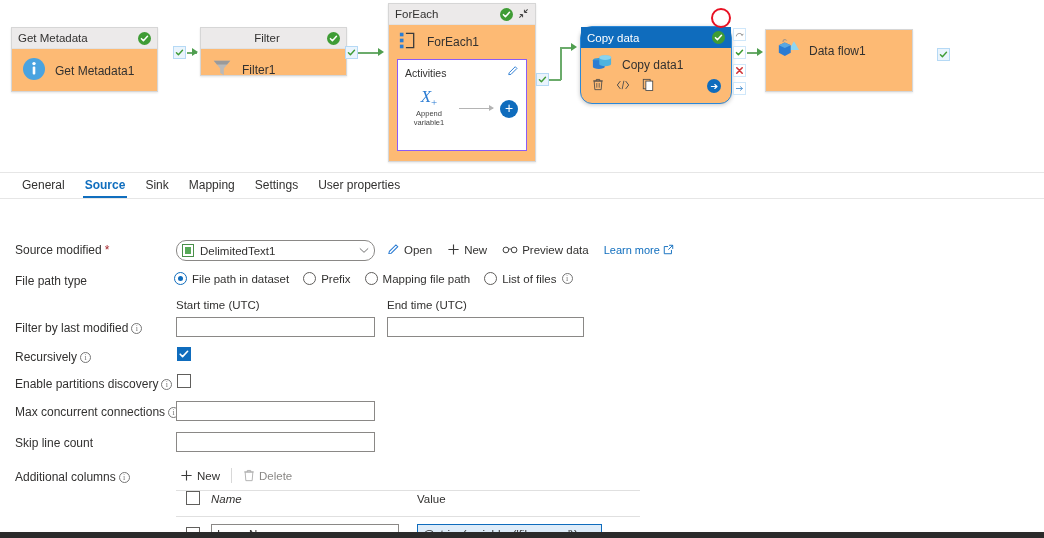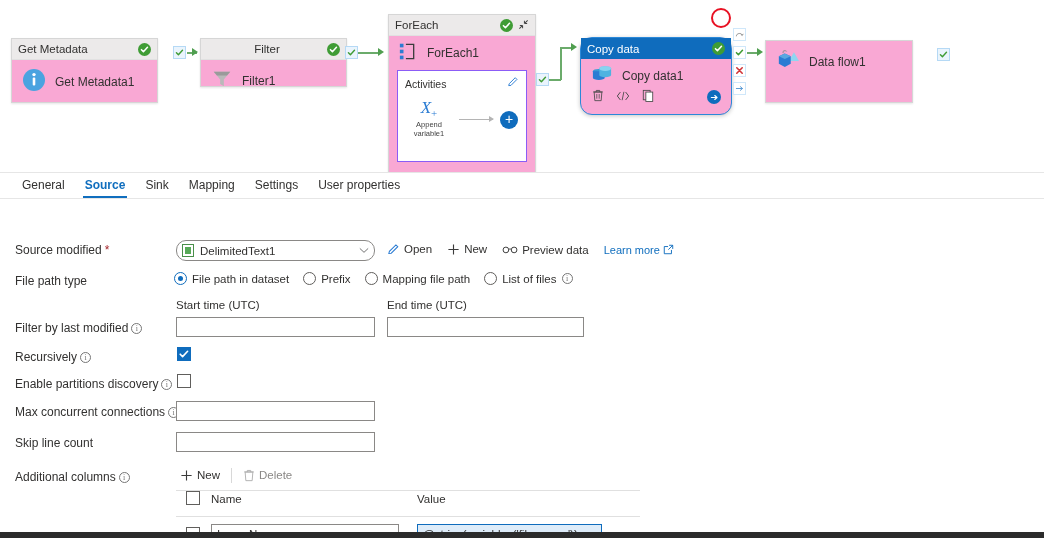--- a/index.html
+++ b/index.html
@@ -18,24 +18,23 @@
   #canvas {
     position:relative;
     width:1044px;
     height:172px;
     background:#ffffff;
     overflow:hidden;
   }
 
   .node {
     position:absolute;
-    background:#f9a8d4;
+    background:#fdba74;
     border:1px solid #d6d6d6;
     box-shadow:0 1px 2px rgba(0,0,0,.10);
-    margin-top:11px;
   }
   .node-header {
     height:21px;
     background:#eceaea;
     border-bottom:1px solid #e1e1e1;
     display:flex;
     align-items:center;
     padding:0 6px;
     font-size:11.5px;
     color:#323130;
@@ -186,21 +185,21 @@
   .dropdown .caret { margin-left:auto; color:#666; font-size:9px; }
   .ds-icon {
     width:12px; height:13px; border:1px solid #4a8f4a; background:#fff;
     position:relative; flex:none;
   }
   .ds-icon:after {
     content:""; position:absolute; left:2px; top:2px; right:2px; bottom:2px;
     background:#57a957;
   }
 
-  .cmd { display:flex; gap:4px; font-size:11.5px; color:#323130; cursor:pointer; }
+  .cmd { display:flex; align-items:center; gap:4px; font-size:11.5px; color:#323130; cursor:pointer; }
   .cmdrow { display:flex; align-items:center; gap:15px; }
   .link { color:#106ebe; font-size:11px; display:flex; align-items:center; gap:3px; cursor:pointer; }
 
   .radio-group { display:flex; align-items:center; gap:14px; }
   .radio { display:flex; align-items:center; gap:5px; font-size:11.5px; cursor:pointer; }
   .rdot {
     width:13px; height:13px; border-radius:50%;
     border:1px solid #605e5c; background:#fff; flex:none; position:relative;
   }
   .rdot.on { border:1px solid #0f6cbd; }
@@ -573,21 +572,21 @@
         <path d="M2.5 3.5 H11.5 L10.7 13.5 H3.3 Z" fill="none" stroke="#a8a8a8" stroke-width="1"></path>
         <path d="M1.3 3.3 H12.7 M5 3.2 V1.6 H9 V3.2" fill="none" stroke="#a8a8a8" stroke-width="1"></path>
       </svg>
       <span>Delete</span>
     </span>
   </div>
 
   <div class="hairline" style="left:176px; top:291px; width:464px;"></div>
 
   <span class="cbox" style="position:absolute; left:186px; top:292px;"></span>
-  <span class="colhdr" style="position:absolute; left:211px; top:294px;">Name</span>
+  <span class="colhdr" style="position:absolute; left:211px; top:294px;font-style:italic;">Name</span>
   <span class="colhdr" style="position:absolute; left:417px; top:294px;text-align:center;">Value</span>
 
   <div class="hairline" style="left:176px; top:317px; width:464px;"></div>
 
   <div>
     <span class="cbox" style="position:absolute; left:186px; top:328px;"></span>
     <div class="txtbox" style="position:absolute; left:211px; top:325px; width:188px; height:20px;">ImageNames</div>
     <div class="txtbox" style="position:absolute; left:417px; top:325px; width:185px; height:20px; border:1px solid #0f6cbd; background:#deecf9;">@string(variables('filenames'))</div>
   </div>
 </div>

